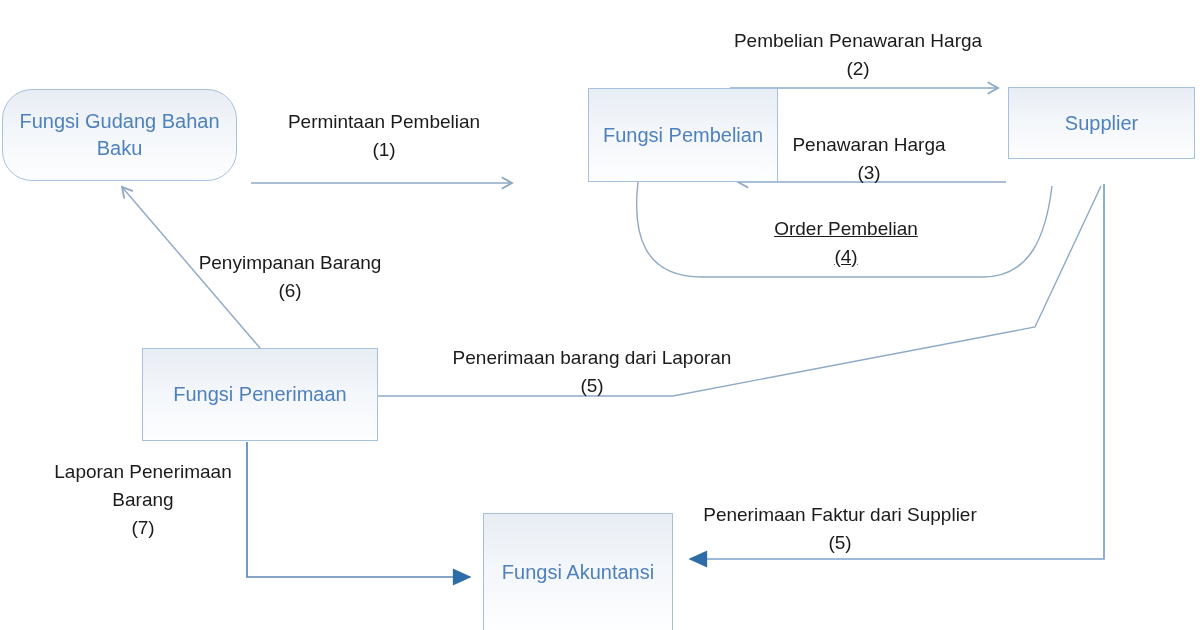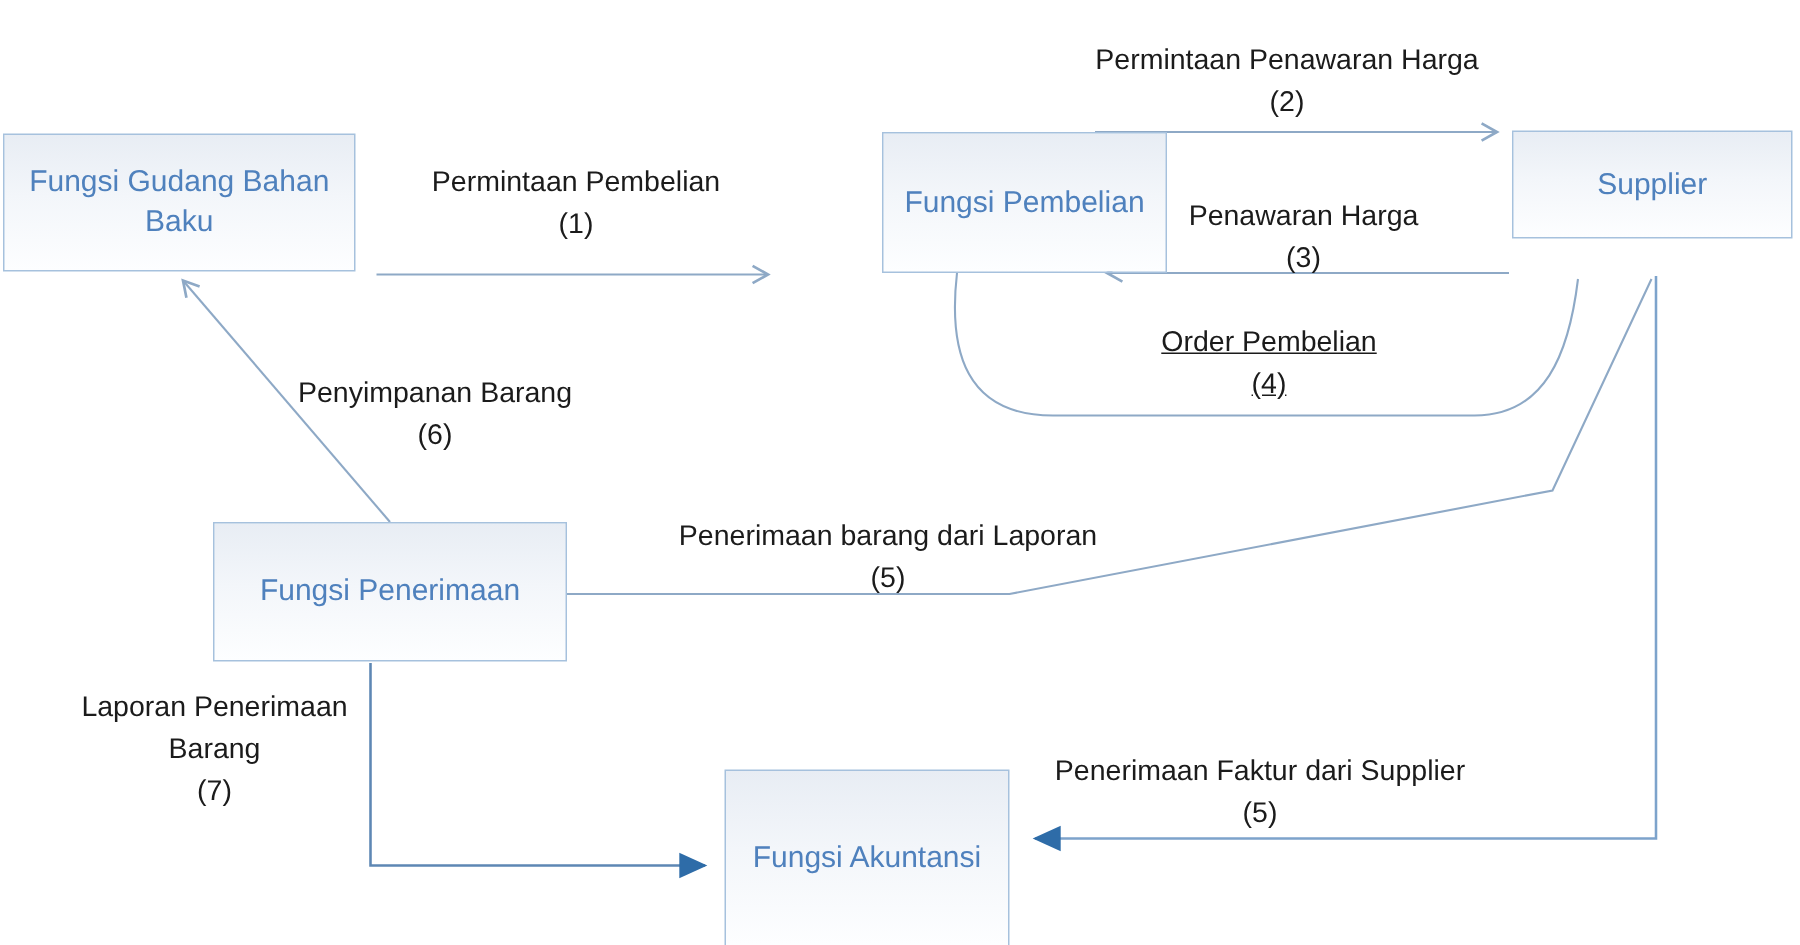--- a/index.html
+++ b/index.html
@@ -66,21 +66,21 @@
     <line x1="260" y1="348" x2="122" y2="187" stroke="#8ea9c6" stroke-width="1.4" marker-end="url(#openArrow)"></line>
 
     <path d="M1101,186 L1035,327 L673,396 L378,396" fill="none" stroke="#8ea9c6" stroke-width="1.4"></path>
 
     <path d="M1104,184 L1104,559 L690,559" fill="none" stroke="#7da3cb" stroke-width="1.7" marker-end="url(#solidArrow)"></path>
 
     <path d="M247,442 L247,577 L470,577" fill="none" stroke="#5d87b4" stroke-width="1.7" marker-end="url(#solidArrow)"></path>
   </svg>
 
   <div id="nodes-layer">
-      <div class="node" style="left: 2px; top: 89px; width: 235px; height: 92px;">
+      <div class="node" style="left: 2px; top: 89px; width: 235px; height: 92px; border-radius: 30px;">
         <span>Fungsi Gudang Bahan Baku</span>
       </div>
       <div class="node" style="left: 558px; top: 88px; width: 190px; height: 94px; margin-left: 30px;">
         <span>Fungsi Pembelian</span>
       </div>
       <div class="node" style="left: 1008px; top: 87px; width: 187px; height: 72px;">
         <span>Supplier</span>
       </div>
       <div class="node" style="left: 142px; top: 348px; width: 236px; height: 93px;">
         <span>Fungsi Penerimaan</span>
@@ -88,21 +88,21 @@
       <div class="node" style="left: 483px; top: 513px; width: 190px; height: 118px;">
         <span>Fungsi Akuntansi</span>
       </div>
     </div>
   <div id="labels-layer">
       <div class="edge-label" style="left: 384px; top: 108px;">
         <div>Permintaan Pembelian</div>
         <div>(1)</div>
       </div>
       <div class="edge-label" style="left: 858px; top: 27px;">
-        <div>Permintaan Penawaran Harga</div>
+        <div>Pembelian Penawaran Harga</div>
         <div>(2)</div>
       </div>
       <div class="edge-label" style="left: 869px; top: 131px;">
         <div>Penawaran Harga</div>
         <div>(3)</div>
       </div>
       <div class="edge-label" style="left: 846px; top: 215px; text-decoration: underline;">
         <div>Order Pembelian</div>
         <div>(4)</div>
       </div>

